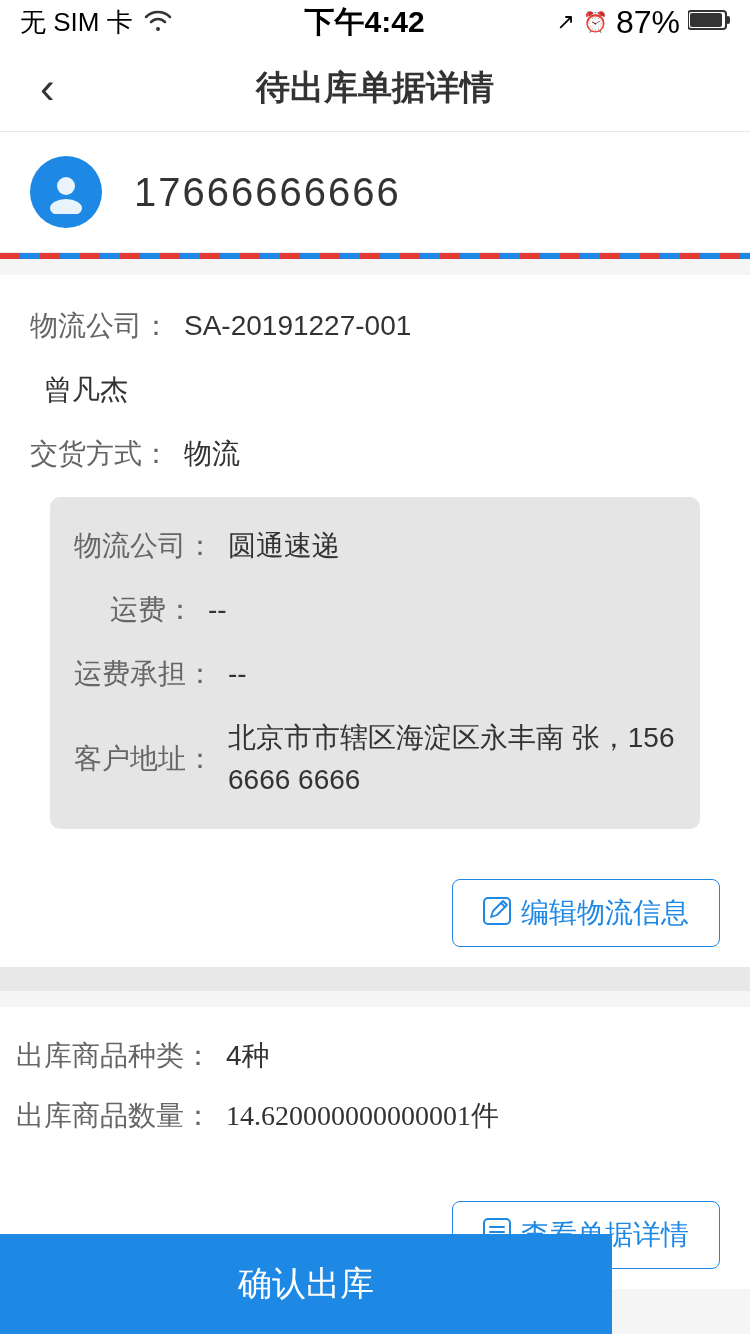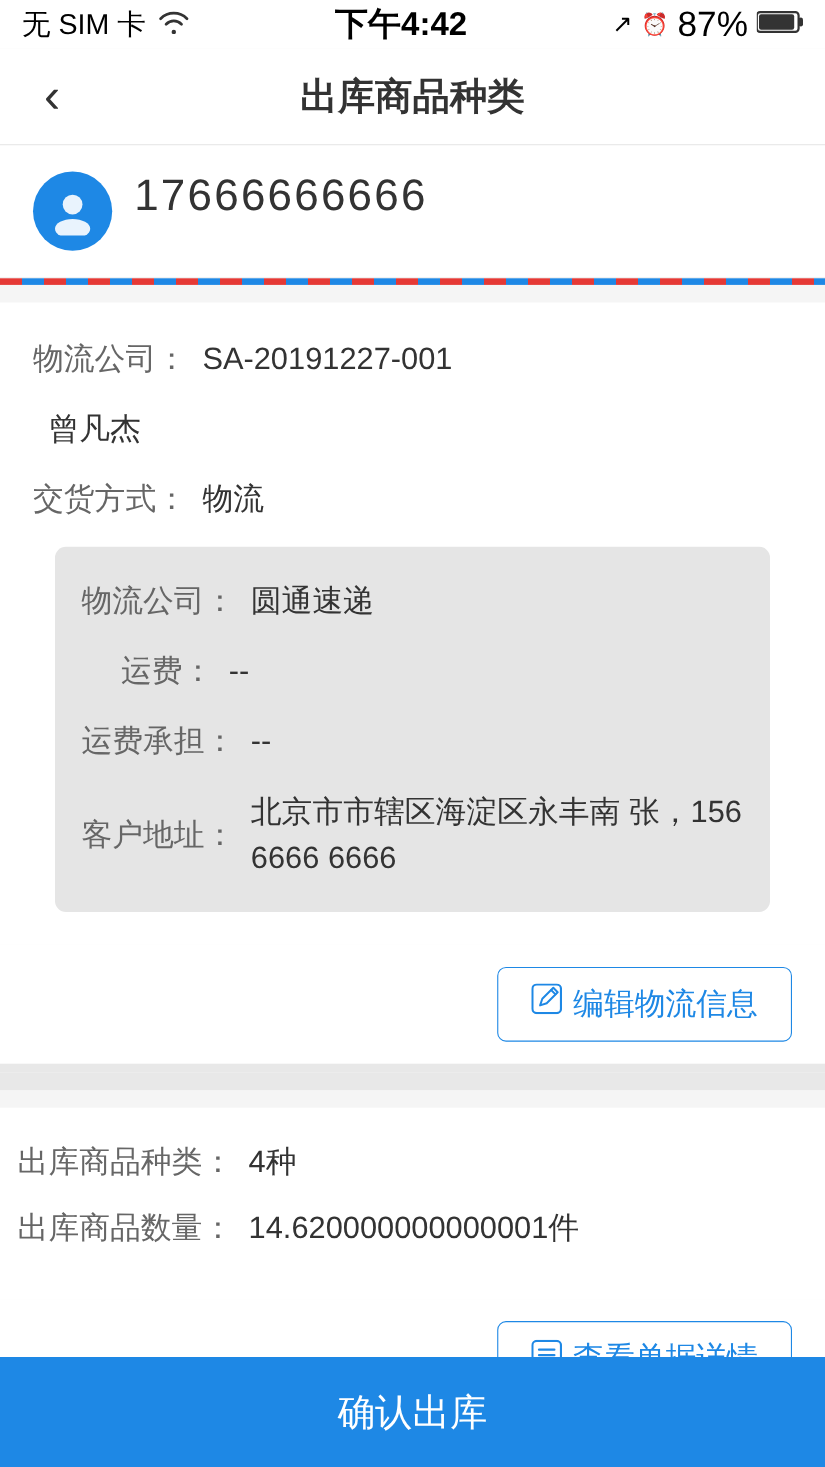--- a/index.html
+++ b/index.html
@@ -61,21 +61,22 @@
         #1e88e5 20px, #1e88e5 40px
       );
       margin: 0;
     }
 
     
     .user-card {
       background: #fff;
       padding: 24px 30px;
       display: flex;
-      gap: 20px;
+      align-items: center;
+      gap: 32px;
       border-bottom: 1px solid #eee;
     }
     .avatar {
       width: 72px;
       height: 72px;
       border-radius: 50%;
       background: #1e88e5;
       display: flex;
       align-items: center;
       justify-content: center;
@@ -169,38 +170,38 @@
       border-bottom: 8px solid #e8e8e8;
     }
     .edit-btn {
       border: 1.5px solid #1e88e5;
       border-radius: 8px;
       padding: 14px 30px;
       color: #1e88e5;
       font-size: 28px;
       background: #fff;
       display: flex;
-      align-items: flex-start;
+      align-items: flex-end;
       gap: 10px;
       cursor: pointer;
     }
 
     
     .goods-section {
       background: #fff;
       margin-top: 16px;
       padding: 30px 16px;
     }
     .goods-row {
       display: flex;
       align-items: center;
       margin-bottom: 22px;
       font-size: 28px;
     }
-    .goods-row:last-child { margin-bottom: 16px; }
+    .goods-row:last-child { margin-bottom: 16px; font-family: Liberation Serif, serif; }
     .goods-label {
       color: #666;
       min-width: 150px;
       flex-shrink: 0;
     }
     .goods-value {
       color: #333;
       margin-left: 14px;
     }
 
@@ -223,21 +224,21 @@
       align-items: center;
       gap: 10px;
       cursor: pointer;
     }
 
     
     .bottom-btn {
       position: fixed;
       bottom: 0;
       left: 0;
-      width: 750px;
+      width: 612px;
       height: 100px;
       background: #1e88e5;
       display: flex;
       align-items: center;
       justify-content: center;
       color: #fff;
       font-size: 34px;
       font-weight: 500;
       cursor: pointer;
     }
@@ -270,21 +271,21 @@
         <rect x="0" y="2" width="38" height="18" rx="3" stroke="#333" stroke-width="2" fill="none"></rect>
         <rect x="38" y="7" width="4" height="8" rx="2" fill="#333"></rect>
         <rect x="2" y="4" width="32" height="14" rx="2" fill="#333"></rect>
       </svg>
     </span>
   </div>
 </div>
 
 <div class="nav-bar">
   <span class="back-btn" style="font-size:44px; color:#333; font-weight:300;">‹</span>
-  <span class="nav-title">出库商品种类</span>
+  <span class="nav-title">待出库单据详情</span>
 </div>
 
 <div class="main-scroll">
 
   <div class="user-card">
     <div class="avatar">
       <svg width="44" height="44" viewBox="0 0 44 44" fill="none">
         <circle cx="22" cy="16" r="9" fill="#fff" opacity="0.9"></circle>
         <ellipse cx="22" cy="38" rx="16" ry="9" fill="#fff" opacity="0.9"></ellipse>
       </svg>

